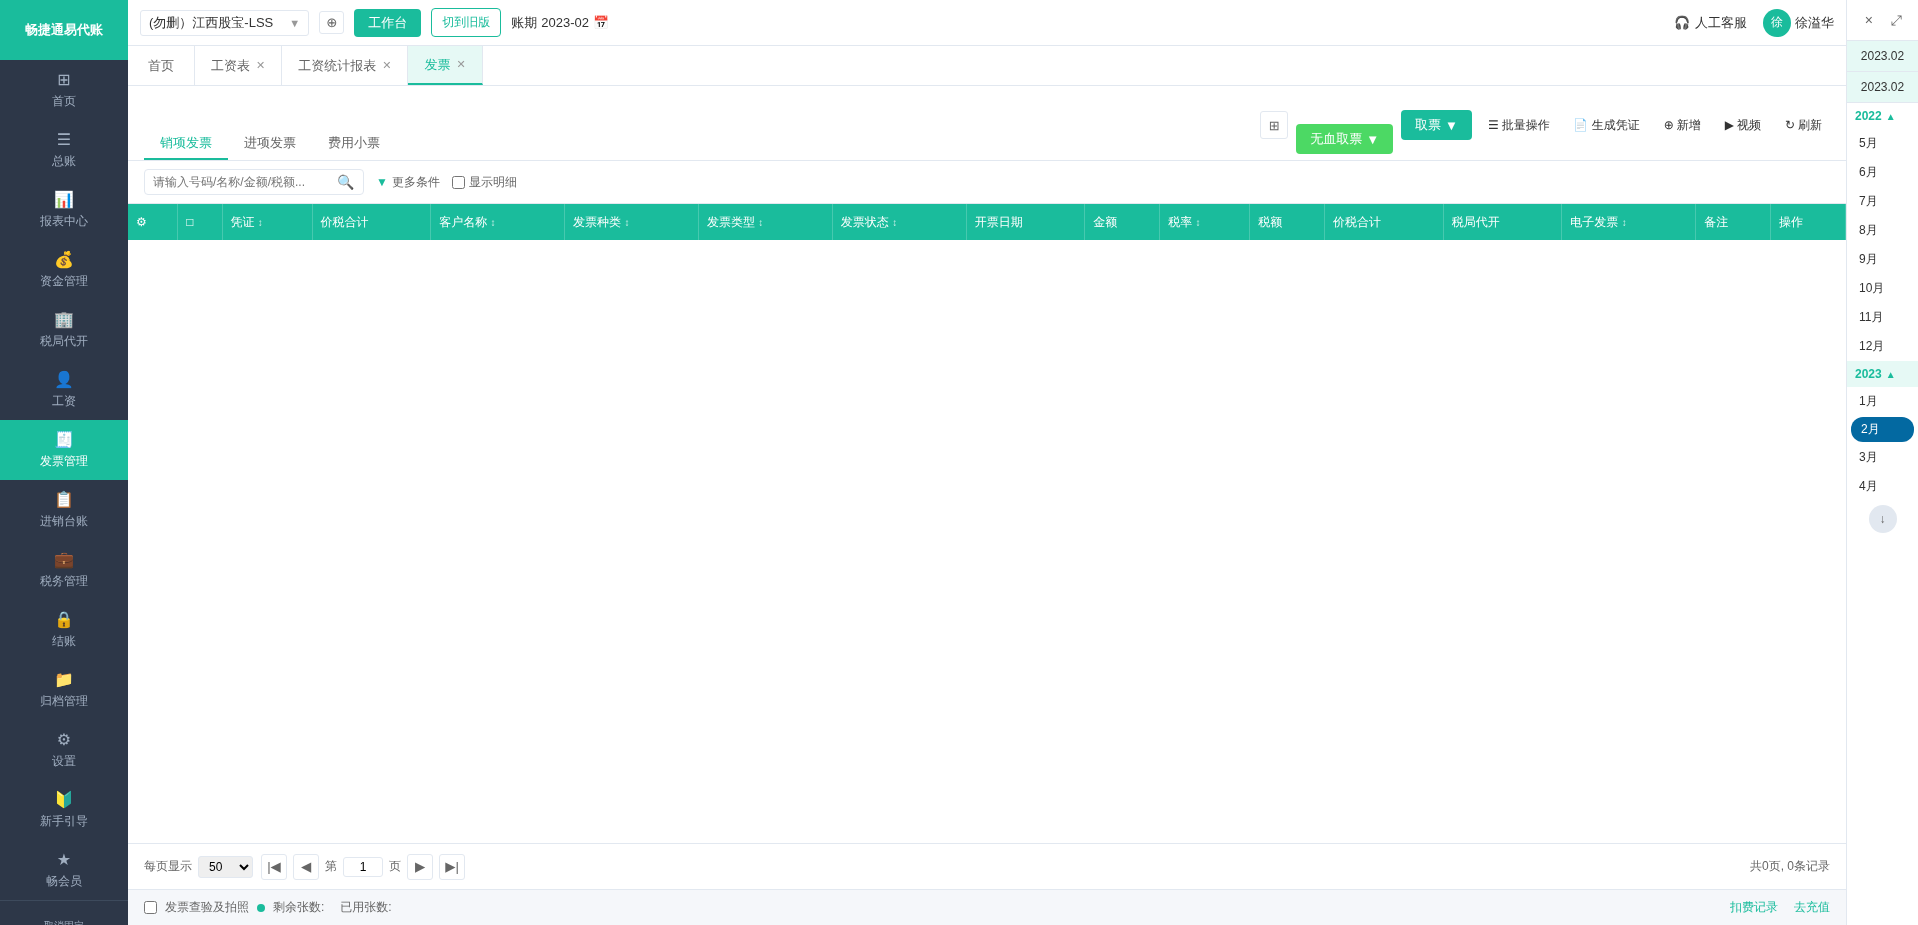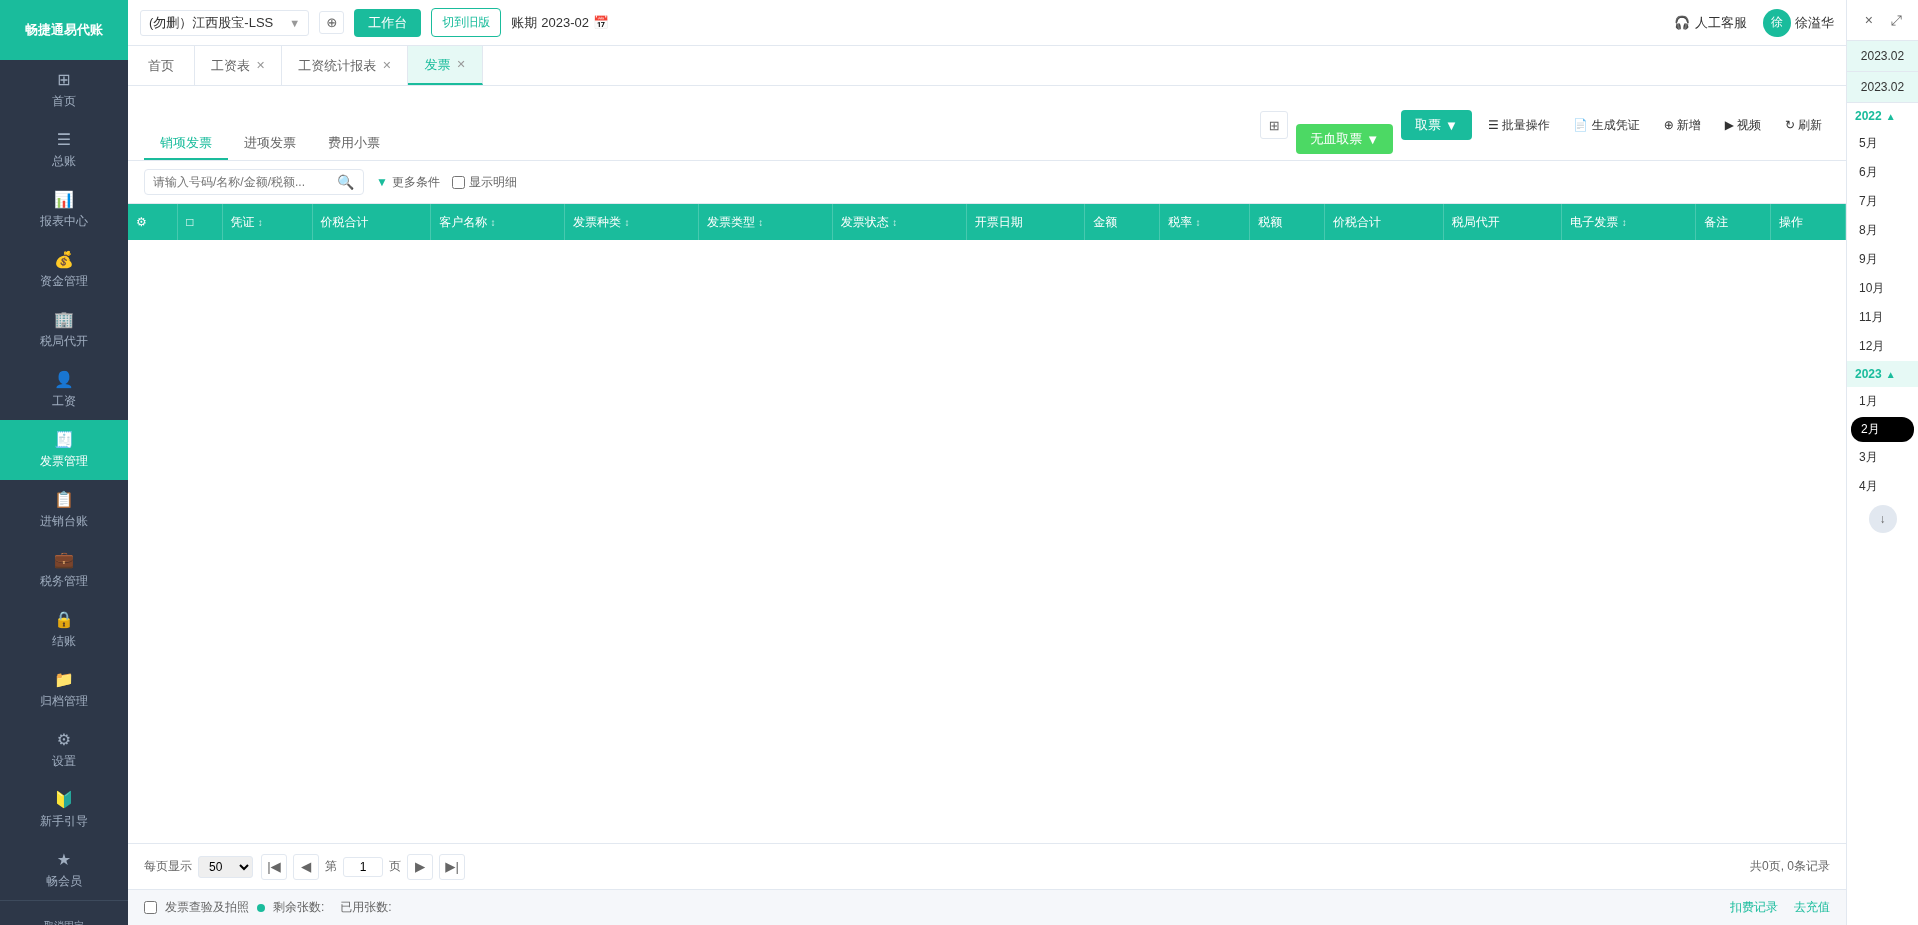--- a/index.html
+++ b/index.html
@@ -487,21 +487,21 @@
     .year-header .caret { font-size: 10px; }
     .month-item {
       padding: 6px 12px;
       font-size: 12px;
       color: #333;
       cursor: pointer;
       display: flex;
       align-items: center;
     }
     .month-item.active {
-      background: #000000;
+      background: #0369a1;
       color: white;
       border-radius: 12px;
       margin: 1px 4px;
       padding: 4px 10px;
     }
     .date-btn {
       width: 28px;
       height: 28px;
       display: flex;
       align-items: center;

